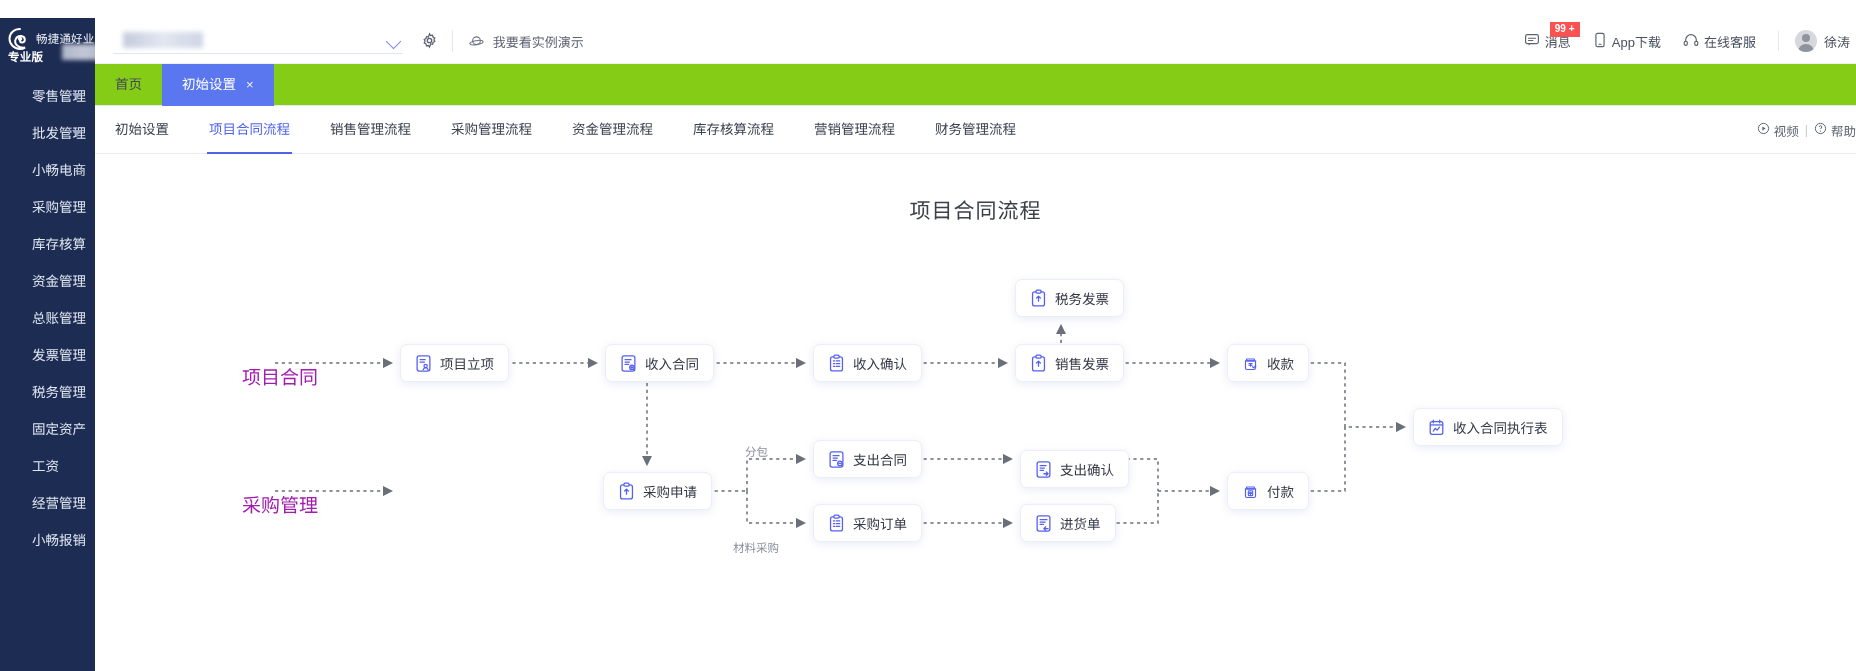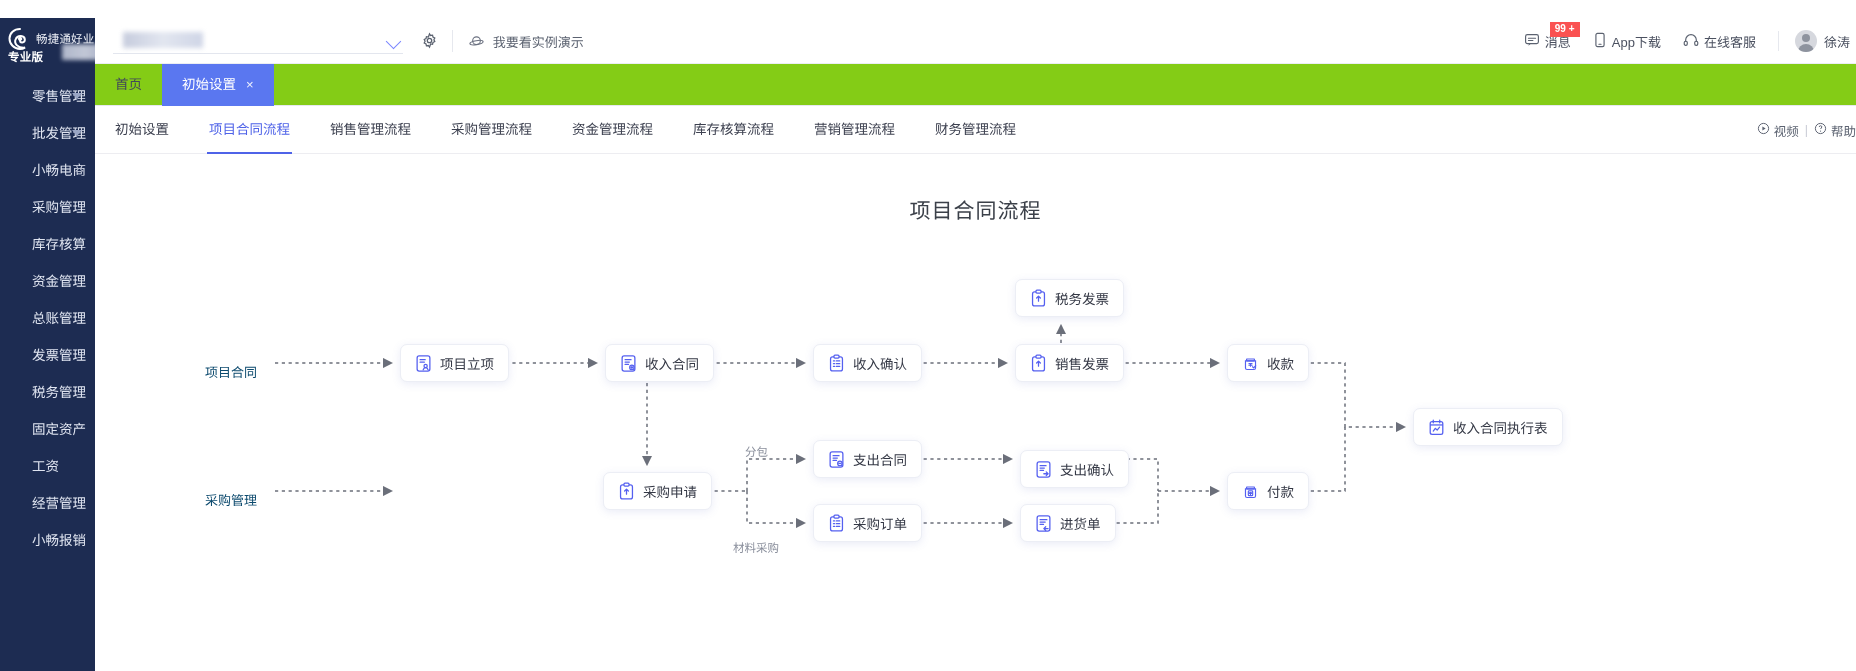--- a/index.html
+++ b/index.html
@@ -137,21 +137,21 @@
 
   .node {
     position:absolute; display:flex; align-items:center; gap:8px;
     height:38px; padding:0 14px; background:#fff;
     border:1px solid #eceef5; border-radius:7px;
     box-shadow:0 2px 9px rgba(90,105,190,.13);
     font-size:13.5px; color:#343845; white-space:nowrap; cursor:pointer;
   }
   .node .ic { width:17px; height:19px; flex:0 0 17px; }
   .rowlabel {
-    position:absolute; font-size:13px; color:#0c4a6e; white-space:nowrap;
+    position:absolute; font-size:19px; color:#a21caf; white-space:nowrap;margin-left:37px;
   }
   .edgelabel {
     position:absolute; font-size:11.5px; color:#8a8f9c; white-space:nowrap;margin-top:11px;
   }
 </style>
 </head>
 <body>
 
 <div class="app">
 

